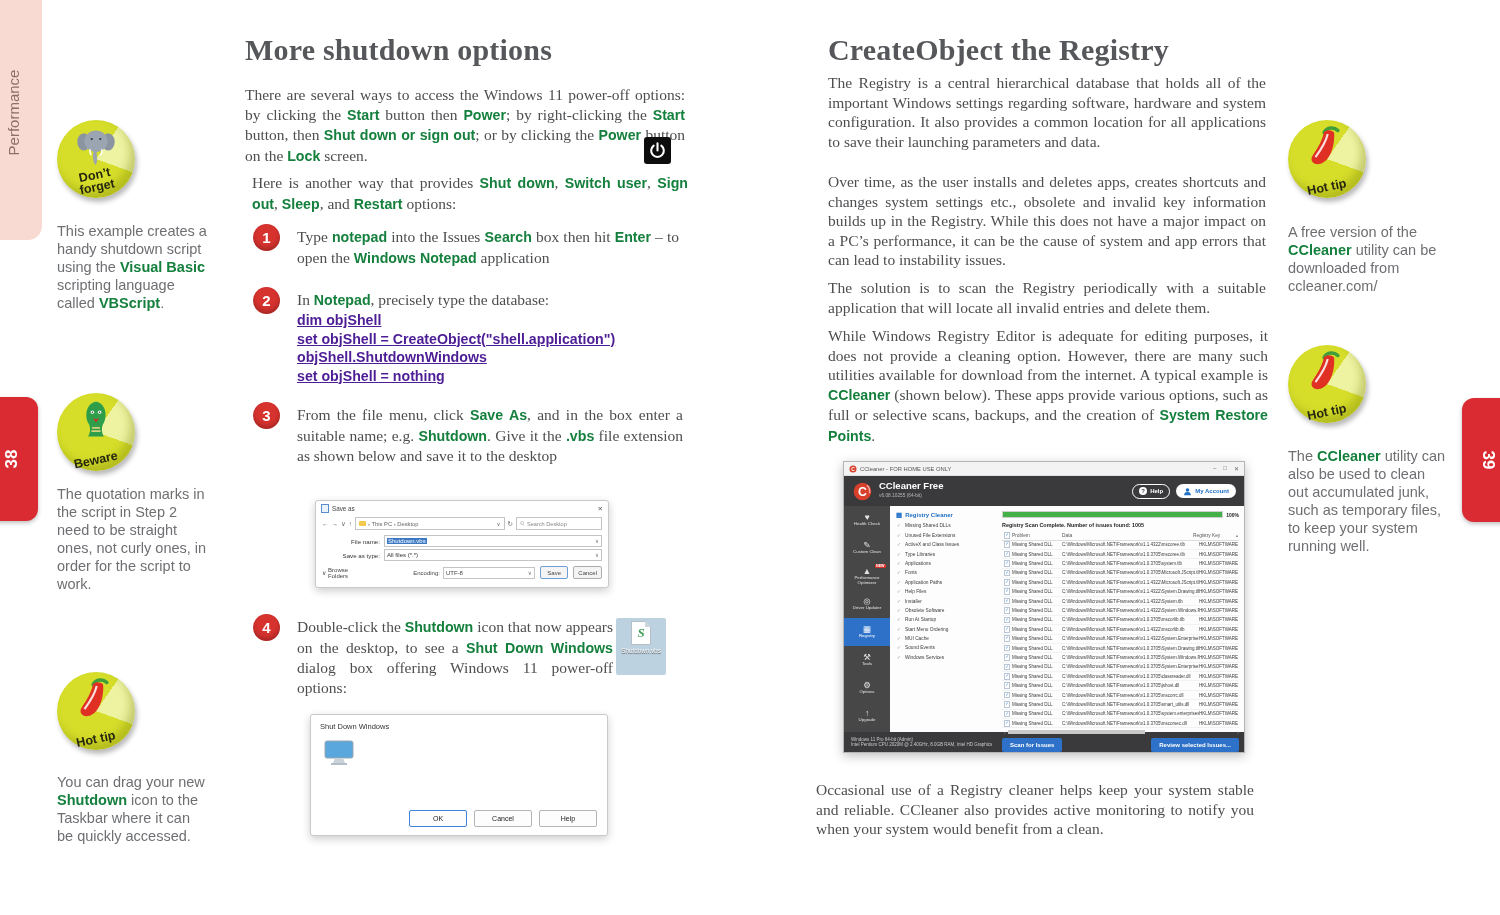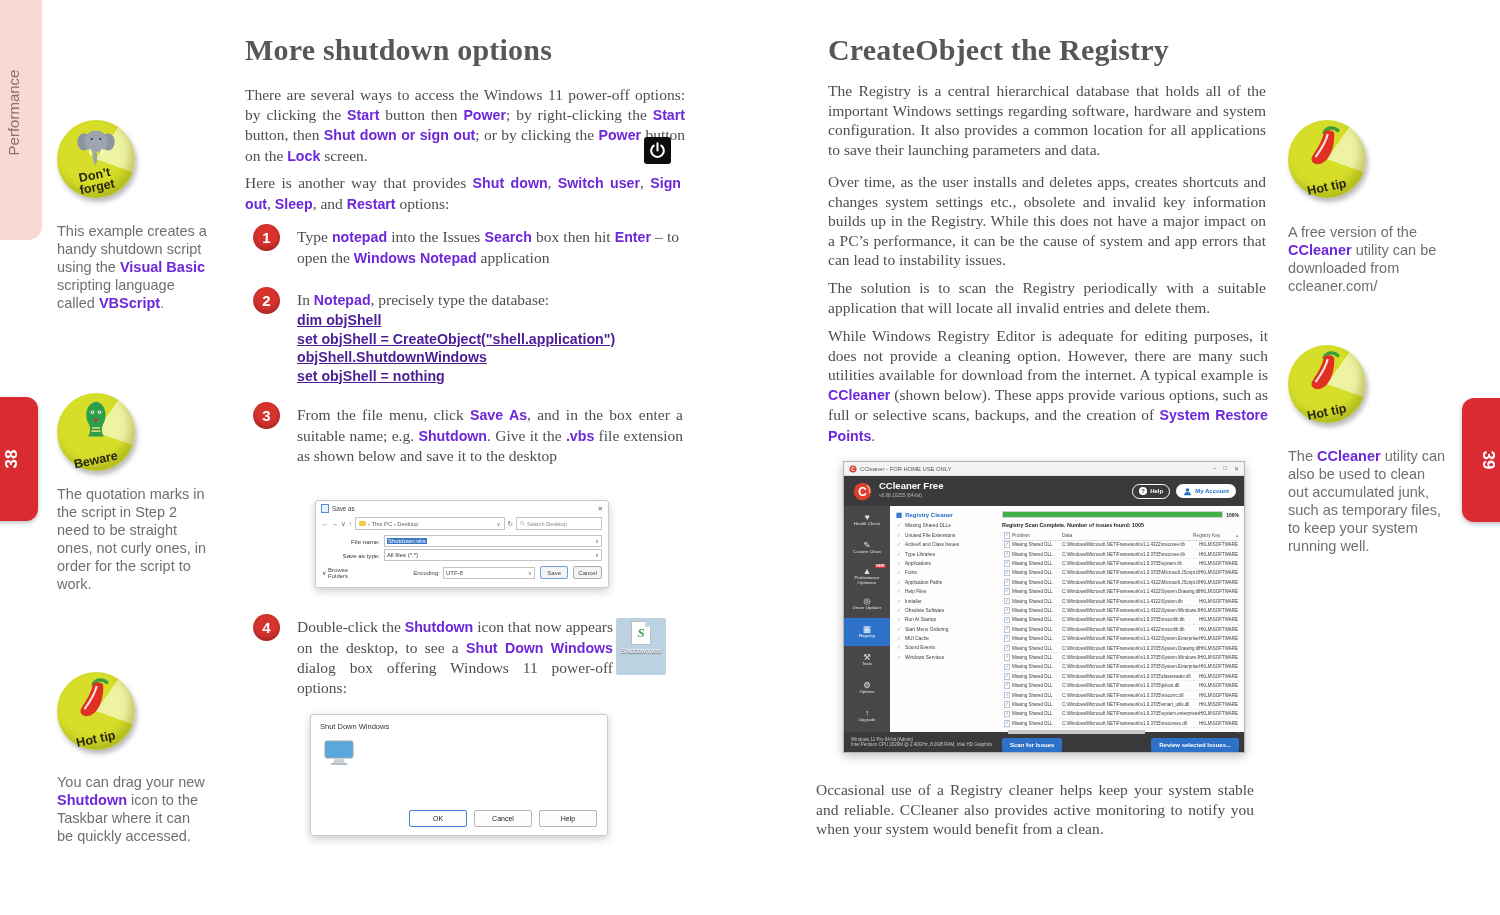--- a/index.html
+++ b/index.html
@@ -12,21 +12,21 @@
   .tab-perf span{transform:rotate(-90deg);white-space:nowrap;font:15px "Liberation Sans",sans-serif;color:#8c6f68;}
   .tab-pg{background:#d92b31;border-radius:12px;box-shadow:0 2px 4px rgba(0,0,0,.25);}
   .tab-38{left:-14px;top:397px;width:52px;height:124px;}
   .tab-39{right:-14px;top:398px;width:52px;height:124px;}
   .tab-pg span{color:#fff;font:bold 17px "Liberation Sans",sans-serif;white-space:nowrap;}
   .tab-38 span{transform:rotate(-90deg);}
   .tab-39 span{transform:rotate(90deg);}
   
   .h1{font:bold 30px "Liberation Serif",serif;color:#56575a;letter-spacing:.2px;margin:0;}
   .body{font:15.5px/19.5px "Liberation Serif",serif;color:#4d4e50;text-align:justify;margin:0;}
-  .bseg{font-family:"Liberation Sans",sans-serif;font-weight:700;color:#6d28d9;font-size:14.2px;}
+  .bseg{font-family:"Liberation Sans",sans-serif;font-weight:700;color:#15803d;font-size:14.2px;}
   .side{font:14.5px/18px "Liberation Sans",sans-serif;color:#6e6f72;}
   .side .bseg{font-size:14.5px;}
   .code{font:bold 14.2px/18.5px "Liberation Sans",sans-serif;color:#4c1d95;text-decoration:underline;}
   
   .stepnum{width:27px;height:27px;border-radius:50%;background:#d6322e;color:#fff;
            font:bold 15px "Liberation Sans",sans-serif;display:flex;align-items:center;justify-content:center;
            box-shadow:inset 0 -3px 4px rgba(0,0,0,.22);}
   
   .badge{width:78px;height:78px;border-radius:50%;
          background:conic-gradient(from 35deg,#eef3a2 0 75deg,#d6de2a 75deg 360deg);
@@ -151,21 +151,21 @@
   <h1 class="abs h1" style="left:245px;top:33px;">More shutdown options</h1>
   <p class="abs body" style="left:245px;top:85px;width:440px;"><span>There are several ways to access the Windows 11 power-off options: by clicking the </span><span class="bseg">Start</span><span> button then </span><span class="bseg">Power</span><span>; by right-clicking the </span><span class="bseg">Start</span><span> button, then </span><span class="bseg">Shut down or sign out</span><span>; or by clicking the </span><span class="bseg">Power</span><span> button on the </span><span class="bseg">Lock</span><span> screen.</span></p>
 
   <div class="abs power" style="left:644px;top:137px;">
     <svg width="19" height="19" viewBox="0 0 24 24">
         <path d="M12 3v9" stroke="#fff" stroke-width="2.6" stroke-linecap="round"></path>
         <path d="M7.2 5.8a8 8 0 1 0 9.6 0" stroke="#fff" stroke-width="2.6" fill="none" stroke-linecap="round"></path>
       </svg>
   </div>
 
-  <p class="abs body" style="left:245px;top:173px;width:436px;"><span>Here is another way that provides </span><span class="bseg">Shut down</span><span>, </span><span class="bseg">Switch user</span><span>, </span><span class="bseg">Sign out</span><span>, </span><span class="bseg">Sleep</span><span>, and </span><span class="bseg">Restart</span><span> options:</span></p>
+  <p class="abs body" style="left:252px;top:173px;width:436px;"><span>Here is another way that provides </span><span class="bseg">Shut down</span><span>, </span><span class="bseg">Switch user</span><span>, </span><span class="bseg">Sign out</span><span>, </span><span class="bseg">Sleep</span><span>, and </span><span class="bseg">Restart</span><span> options:</span></p>
 
   <div class="abs stepnum" style="left:253px;top:224px;">1</div>
   <p class="abs body" style="left:297px;top:227px;width:382px;"><span>Type </span><span class="bseg">notepad</span><span> into the Issues </span><span class="bseg">Search</span><span> box then hit </span><span class="bseg">Enter</span><span> – to open the </span><span class="bseg">Windows Notepad</span><span> application</span></p>
 
   <div class="abs stepnum" style="left:253px;top:287px;">2</div>
   <p class="abs body" style="left:297px;top:290px;width:382px;"><span>In </span><span class="bseg">Notepad</span><span>, precisely type the database:</span></p>
   <div class="abs code" style="left:297px;top:311px;width:385px;">
     <div>dim objShell</div>
     <div>set objShell = CreateObject("shell.application")</div>
     <div>objShell.ShutdownWindows</div>
@@ -288,21 +288,21 @@
     <svg width="46" height="50" viewBox="0 0 64 64">
       <path d="M28 12 C32 4 42 4 47 9" stroke="#3f9e3a" stroke-width="5" fill="none" stroke-linecap="round"></path>
       <path d="M28 11 C24 28 14 40 11 46 C8 54 18 59 26 54 C38 47 43 28 42 12 C38 8 32 8 28 11 Z" fill="#e03024"></path>
       <path d="M33 14 C30 27 22 38 16 46" stroke="#fff" stroke-width="3" fill="none" opacity=".85"></path>
     </svg>
     <span class="badge-label">Hot tip</span>
   </div>
   <p class="abs side" style="left:57px;top:758px;width:152px;"><span>You can drag your new </span><span class="bseg">Shutdown</span><span> icon to the Taskbar where it can be quickly accessed.</span></p>
 
   <h1 class="abs h1" style="left:828px;top:33px;">CreateObject the Registry</h1>
-  <p class="abs body" style="left:828px;top:81px;width:438px;">The Registry is a central hierarchical database that holds all of the important Windows settings regarding software, hardware and system configuration. It also provides a common location for all applications to save their launching parameters and data.</p>
+  <p class="abs body" style="left:828px;top:73px;width:438px;">The Registry is a central hierarchical database that holds all of the important Windows settings regarding software, hardware and system configuration. It also provides a common location for all applications to save their launching parameters and data.</p>
   <p class="abs body" style="left:828px;top:172px;width:438px;">Over time, as the user installs and deletes apps, creates shortcuts and changes system settings etc., obsolete and invalid key information builds up in the Registry. While this does not have a major impact on a PC’s performance, it can be the cause of system and app errors that can lead to instability issues.</p>
   <p class="abs body" style="left:828px;top:278px;width:438px;">The solution is to scan the Registry periodically with a suitable application that will locate all invalid entries and delete them.</p>
   <p class="abs body" style="left:828px;top:326px;width:440px;"><span>While Windows Registry Editor is adequate for editing purposes, it does not provide a cleaning option. However, there are many such utilities available for download from the internet. A typical example is </span><span class="bseg">CCleaner</span><span> (shown below). These apps provide various options, such as full or selective scans, backups, and the creation of </span><span class="bseg">System Restore Points</span><span>.</span></p>
 
   <div class="abs ccwin" style="left:843px;top:461px;">
     <div class="cc-titlebar">
       <svg width="8" height="8" viewBox="0 0 16 16">
           <circle cx="8" cy="8" r="7" fill="#d8402c"></circle>
           <text x="8" y="11.5" text-anchor="middle" font-size="10" font-family="Liberation Sans" font-weight="bold" fill="#fff">C</text>
         </svg>

